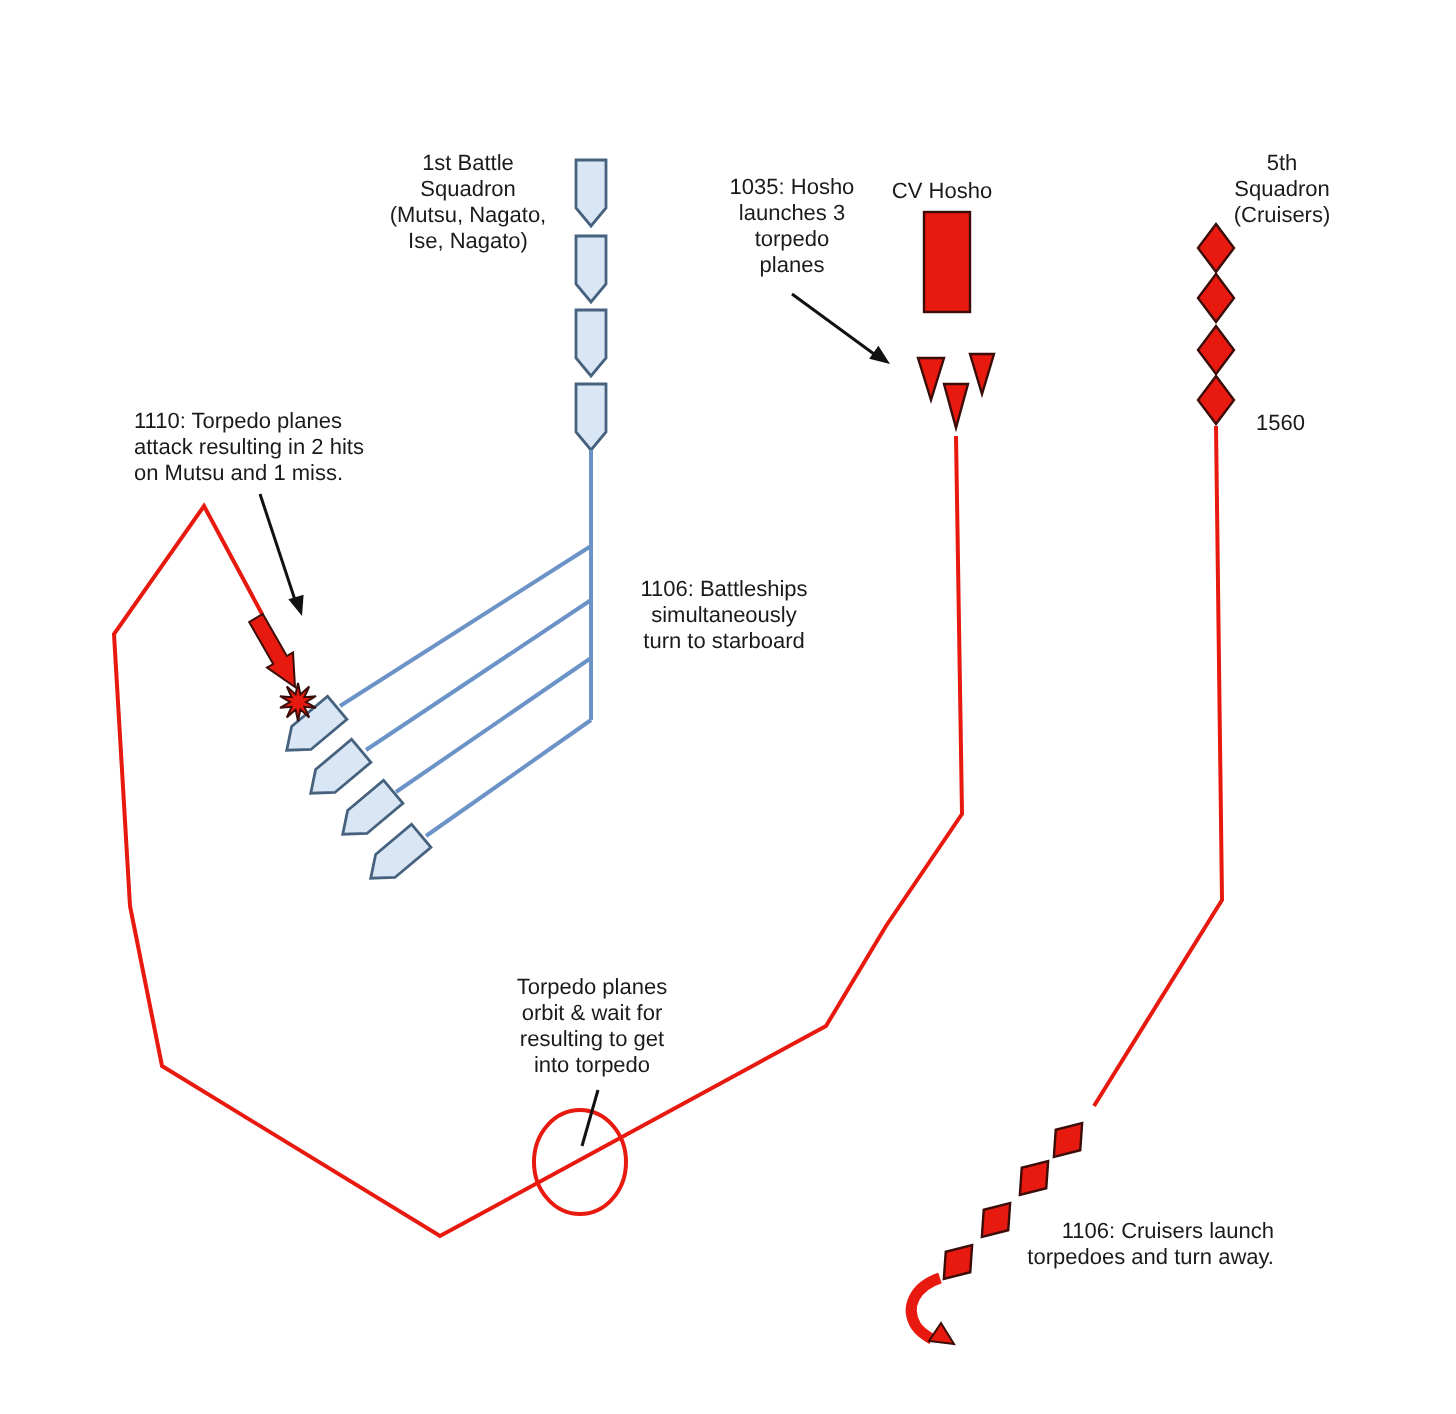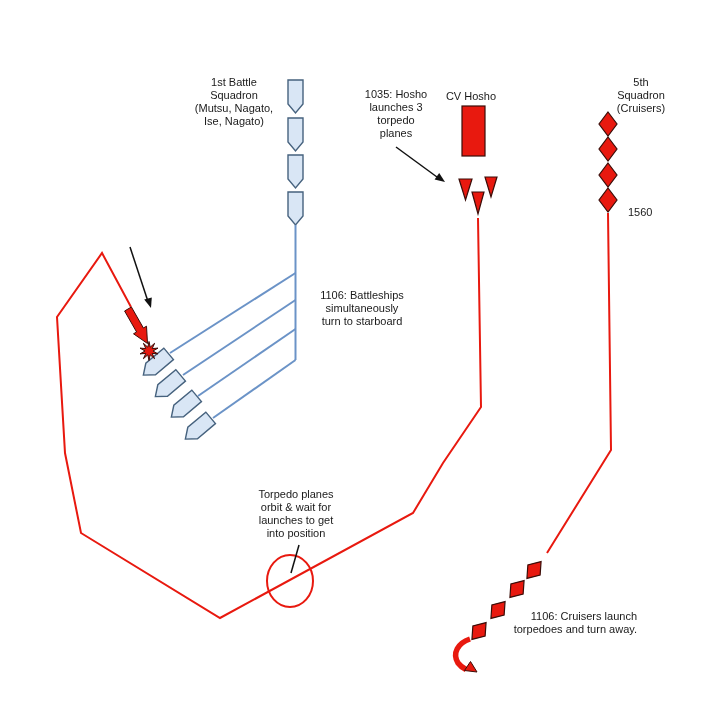--- a/index.html
+++ b/index.html
@@ -127,32 +127,37 @@
   <div class="label center" style="left:445px;top:90px;width:52px;">CV Hosho</div>
 
   <div class="label center" style="left:606px;top:76px;width:70px;">
     <div>5th</div>
     <div>Squadron</div>
     <div>(Cruisers)</div>
   </div>
 
   <div class="label left" style="left:628px;top:206px;width:32px;">1560</div>
 
+  <div class="label left" style="left:67px;top:205px;width:124px;">
+    <div>1110: Torpedo planes</div>
+    <div>attack resulting in 2 hits</div>
+    <div>on Mutsu and 1 miss.</div>
+  </div>
 
   <div class="label center" style="left:316px;top:289px;width:92px;">
     <div>1106: Battleships</div>
     <div>simultaneously</div>
     <div>turn to starboard</div>
   </div>
 
   <div class="label center" style="left:253px;top:488px;width:86px;">
     <div>Torpedo planes</div>
     <div>orbit &amp; wait for</div>
-    <div>launches to get</div>
-    <div>into position</div>
+    <div>resulting to get</div>
+    <div>into torpedo</div>
   </div>
 
   <div class="label center" style="left:503px;top:610px;width:134px;text-align:right;">
     <div>1106: Cruisers launch</div>
     <div>torpedoes and turn away.</div>
   </div>
 
 </div>
 
 </body></html>

